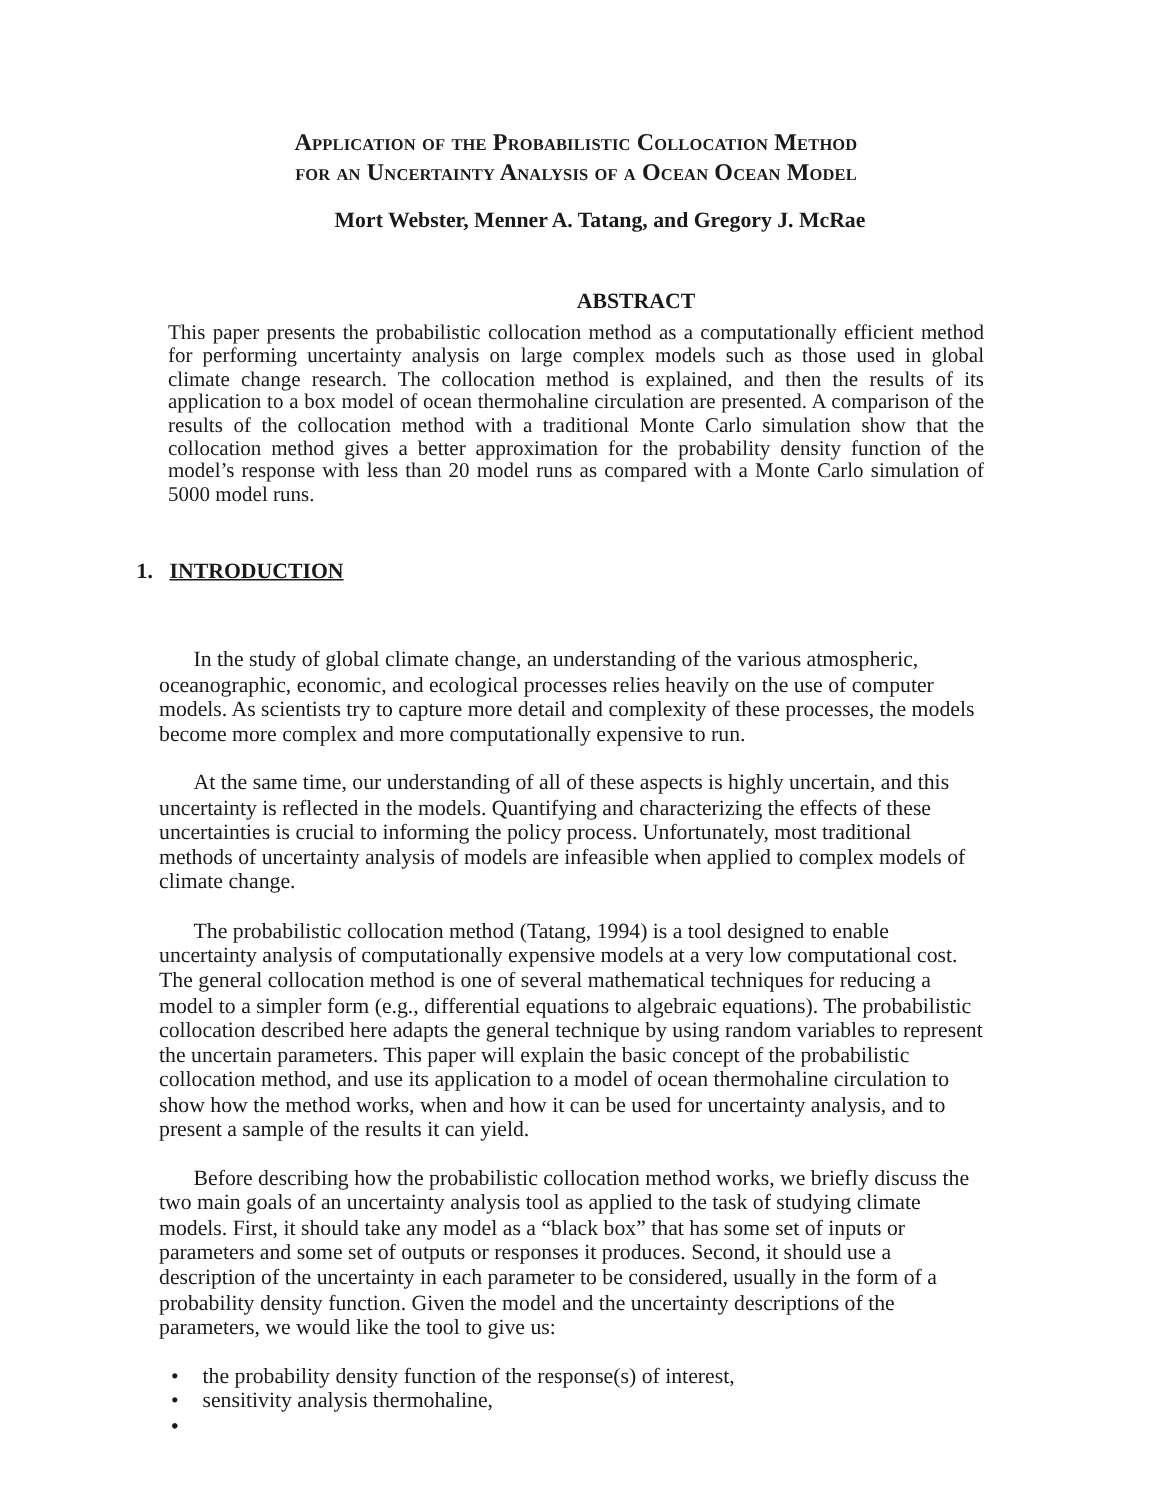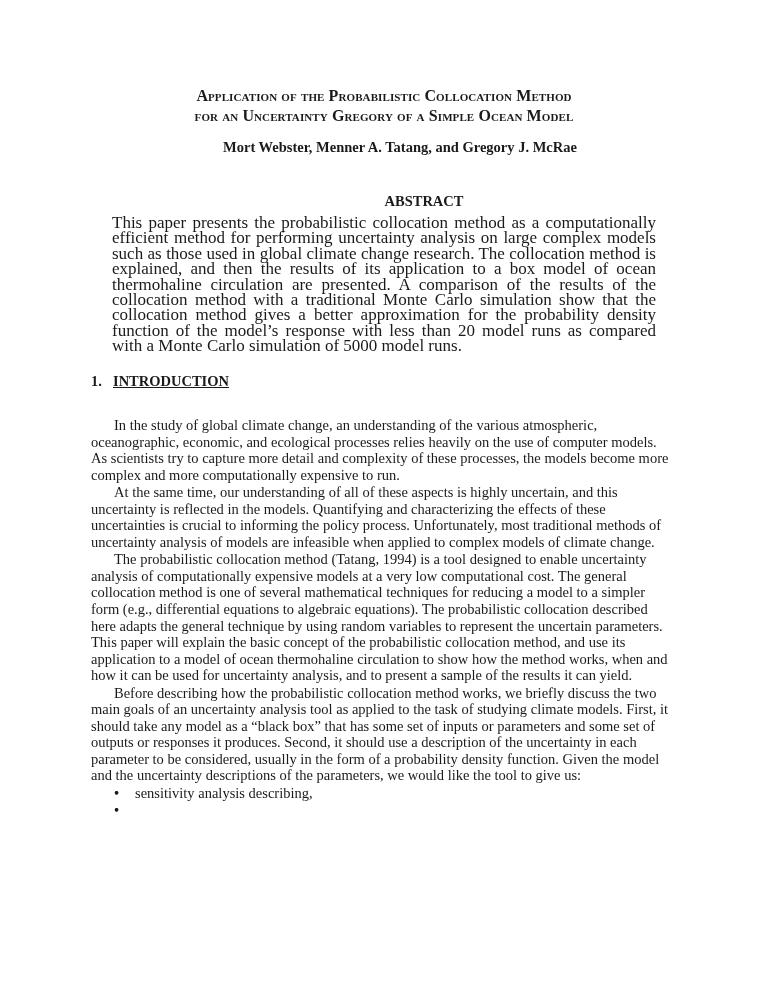--- a/index.html
+++ b/index.html
@@ -16,66 +16,67 @@
   .authors {
     position: absolute; top: 138px; left: 16px; width: 768px;
     text-align: center; font-weight: bold; font-size: 14.5px; line-height: 18px;
   }
   .abstract-heading {
     position: absolute; top: 192px; left: 0; width: 768px;
     text-align: center; font-weight: bold; font-size: 14.5px; line-height: 18px; padding-left: 40px;
   }
   .abstract-body {
     position: absolute; top: 215px; left: 112px; width: 544px;
-    text-align: justify; font-size: 17px; line-height: 15.4px;
+    text-align: justify; font-size: 14px; line-height: 15.4px;
     text-align-last: left;
   }
   .section-heading {
     position: absolute; top: 372px; left: 91px;
     font-weight: bold; font-size: 14.5px; line-height: 18px; text-decoration: underline;
   }
   .section-heading .num { display: inline-block; width: 22px; }
   .body {
     position: absolute; top: 416px; left: 90px; width: 585px;
     font-size: 14.5px; line-height: 16.55px;
   }
-  .body p { margin: 1px; text-indent: 23px; }
+  .body p { margin: 16px; text-indent: 23px; }
   .body ul { list-style: none; margin: 0; padding: 0; }
   .body li { position: relative; padding-left: 45px; }
   .body li .bullet { position: absolute; left: 24px; top: 0; }
 </style>
 </head>
 <body>
 
 <div class="title">
   <div>Application of the Probabilistic Collocation Method</div>
-  <div>for an Uncertainty Gregory of a Simple Ocean Model</div>
+  <div>for an Uncertainty Analysis of a Ocean Ocean Model</div>
 </div>
 
 <div class="authors">Mort Webster, Menner A. Tatang, and Gregory J. McRae</div>
 
 <div class="abstract-heading">ABSTRACT</div>
 <div class="abstract-body">This paper presents the probabilistic collocation method as a computationally efficient method for performing uncertainty analysis on large complex models such as those used in global climate change research. The collocation method is explained, and then the results of its application to a box model of ocean thermohaline circulation are presented. A comparison of the results of the collocation method with a traditional Monte Carlo simulation show that the collocation method gives a better approximation for the probability density function of the model’s response with less than 20 model runs as compared with a Monte Carlo simulation of 5000 model runs.</div>
 
 <div class="section-heading">
   <span class="num">1.</span><span>INTRODUCTION</span>
 </div>
 
 <div class="body">
   <p>In the study of global climate change, an understanding of the various atmospheric, oceanographic, economic, and ecological processes relies heavily on the use of computer models. As scientists try to capture more detail and complexity of these processes, the models become more complex and more computationally expensive to run.</p>
   <p>At the same time, our understanding of all of these aspects is highly uncertain, and this uncertainty is reflected in the models. Quantifying and characterizing the effects of these uncertainties is crucial to informing the policy process. Unfortunately, most traditional methods of uncertainty analysis of models are infeasible when applied to complex models of climate change.</p>
   <p>The probabilistic collocation method (Tatang, 1994) is a tool designed to enable uncertainty analysis of computationally expensive models at a very low computational cost. The general collocation method is one of several mathematical techniques for reducing a model to a simpler form (e.g., differential equations to algebraic equations). The probabilistic collocation described here adapts the general technique by using random variables to represent the uncertain parameters. This paper will explain the basic concept of the probabilistic collocation method, and use its application to a model of ocean thermohaline circulation to show how the method works, when and how it can be used for uncertainty analysis, and to present a sample of the results it can yield.</p>
   <p>Before describing how the probabilistic collocation method works, we briefly discuss the two main goals of an uncertainty analysis tool as applied to the task of studying climate models. First, it should take any model as a “black box” that has some set of inputs or parameters and some set of outputs or responses it produces. Second, it should use a description of the uncertainty in each parameter to be considered, usually in the form of a probability density function. Given the model and the uncertainty descriptions of the parameters, we would like the tool to give us:</p>
   <ul>
     <li>
       <span class="bullet">•</span>
+      <span>the probability density function of the response(s) of interest,</span>
     </li>
     <li>
       <span class="bullet">•</span>
-      <span>sensitivity analysis describing,</span>
+      <span>sensitivity analysis thermohaline,</span>
     </li>
     <li>
       <span class="bullet">•</span>
     </li>
     <li>
       <span class="bullet">•</span>
     </li>
   </ul>
 </div>
 

